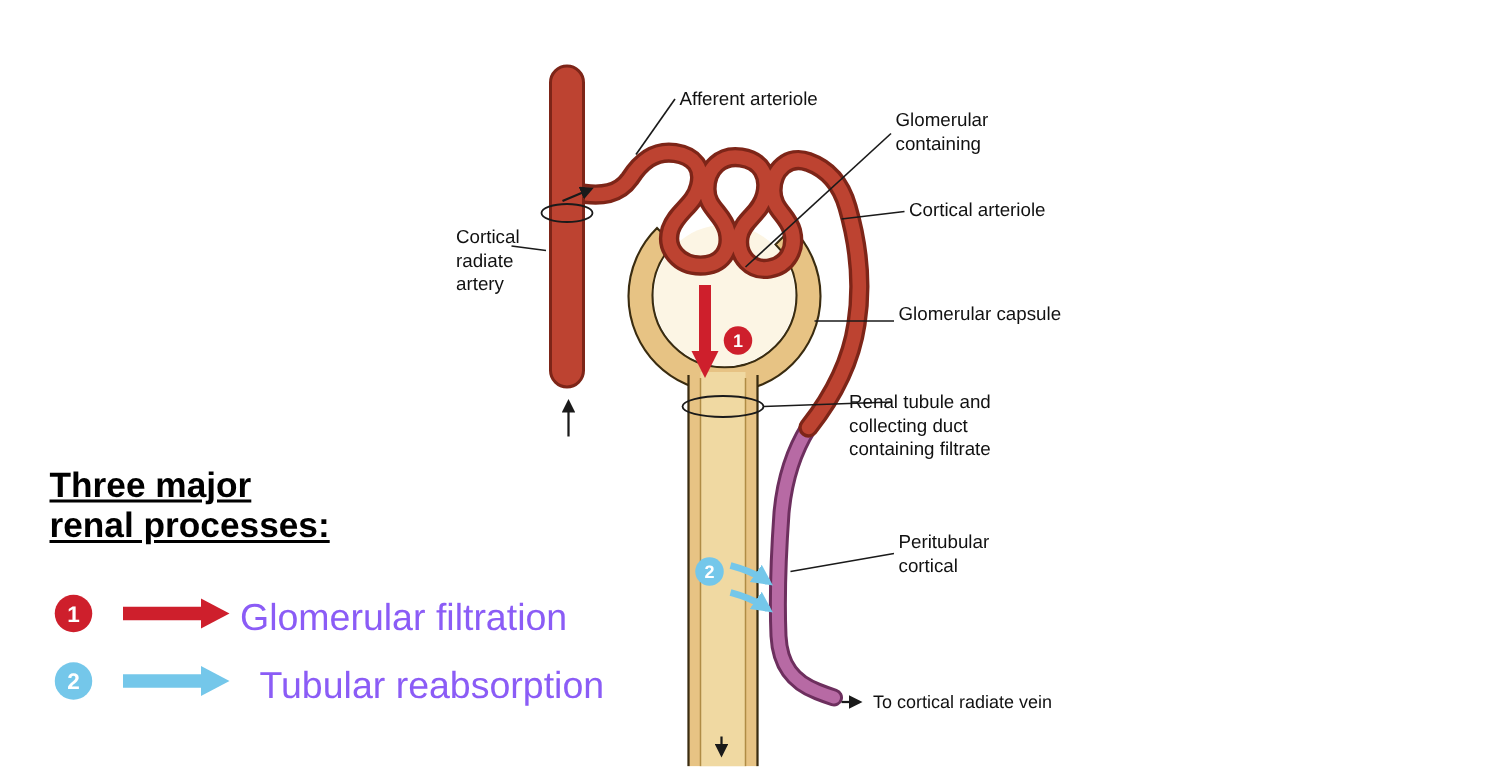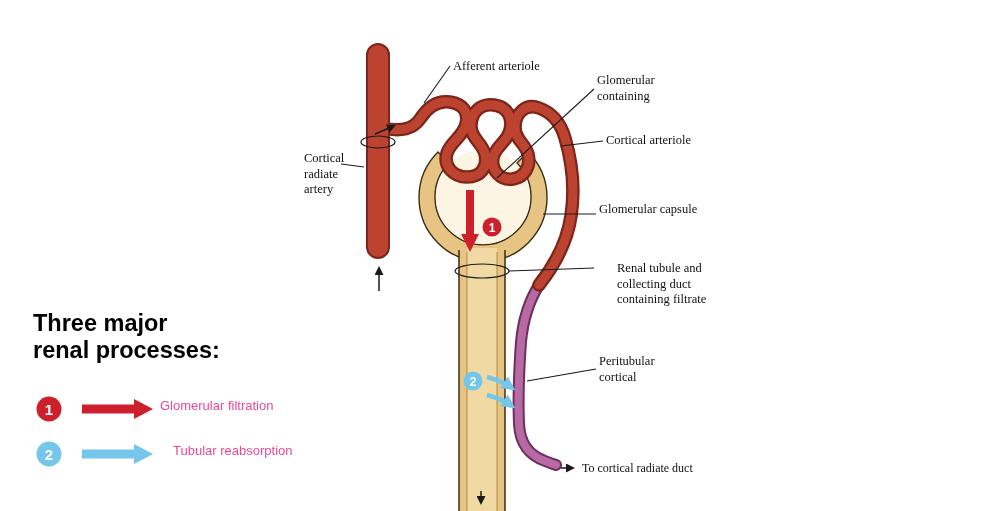--- a/index.html
+++ b/index.html
@@ -3,29 +3,29 @@
 <meta charset="utf-8">
 <style>
   html,body { margin:0; padding:0; background:#fff; }
   #canvas {
     position:relative; width:1000px; height:511px; background:#ffffff;
     overflow:hidden; font-family:"Liberation Sans", sans-serif;
   }
   #art { position:absolute; left:0; top:0; }
   .lbl {
     position:absolute; font-size:12.5px; line-height:1.24; color:#111;
-    white-space:pre-line; font-family:Liberation Serif, serif;
+    white-space:pre-line; font-family:Liberation Sans, sans-serif;
   }
   .lbl.small { font-size:12px; }
   .heading {
     position:absolute; left:33px; top:310px; font-size:23.5px; font-weight:bold;
-    line-height:1.14; color:#000; white-space:pre-line;
+    line-height:1.14; color:#000; white-space:pre-line;text-decoration:underline;
   }
   .legend-label {
-    position:absolute; font-size:13px; color:#ec4899; white-space:nowrap;text-align:center;
+    position:absolute; font-size:25px; color:#8b5cf6; white-space:nowrap;text-align:center;
   }
   .legend-label.one { left:160px; top:398px; }
   .legend-label.two { left:160px; top:443px;margin-left:13px; }
 </style>
 </head>
 <body>
 
 <div id="canvas">
 
   <svg id="art" width="1000" height="511" viewBox="0 0 1000 511" xmlns="http://www.w3.org/2000/svg">
@@ -126,25 +126,25 @@
   </svg>
 
   <div class="lbl" style="left:453px; top:59px;">Afferent arteriole</div>
   <div class="lbl" style="left:597px; top:73px;">Glomerular
 containing</div>
   <div class="lbl" style="left:606px; top:133px;">Cortical arteriole</div>
   <div class="lbl" style="left:304px; top:151px;">Cortical
 radiate
 artery</div>
   <div class="lbl" style="left:599px; top:202px;">Glomerular capsule</div>
-  <div class="lbl" style="left:617px; top:261px;">Renal tubule and
+  <div class="lbl" style="left:566px; top:261px;">Renal tubule and
 collecting duct
 containing filtrate</div>
   <div class="lbl" style="left:599px; top:354px;">Peritubular
 cortical</div>
-  <div class="lbl small" style="left:582px; top:461px;">To cortical radiate duct</div>
+  <div class="lbl small" style="left:582px; top:461px;">To cortical radiate vein</div>
 
   <div class="heading">Three major
 renal processes:</div>
   <div class="legend-label one">Glomerular filtration</div>
   <div class="legend-label two">Tubular reabsorption</div>
 
 </div>
 
 </body></html>

